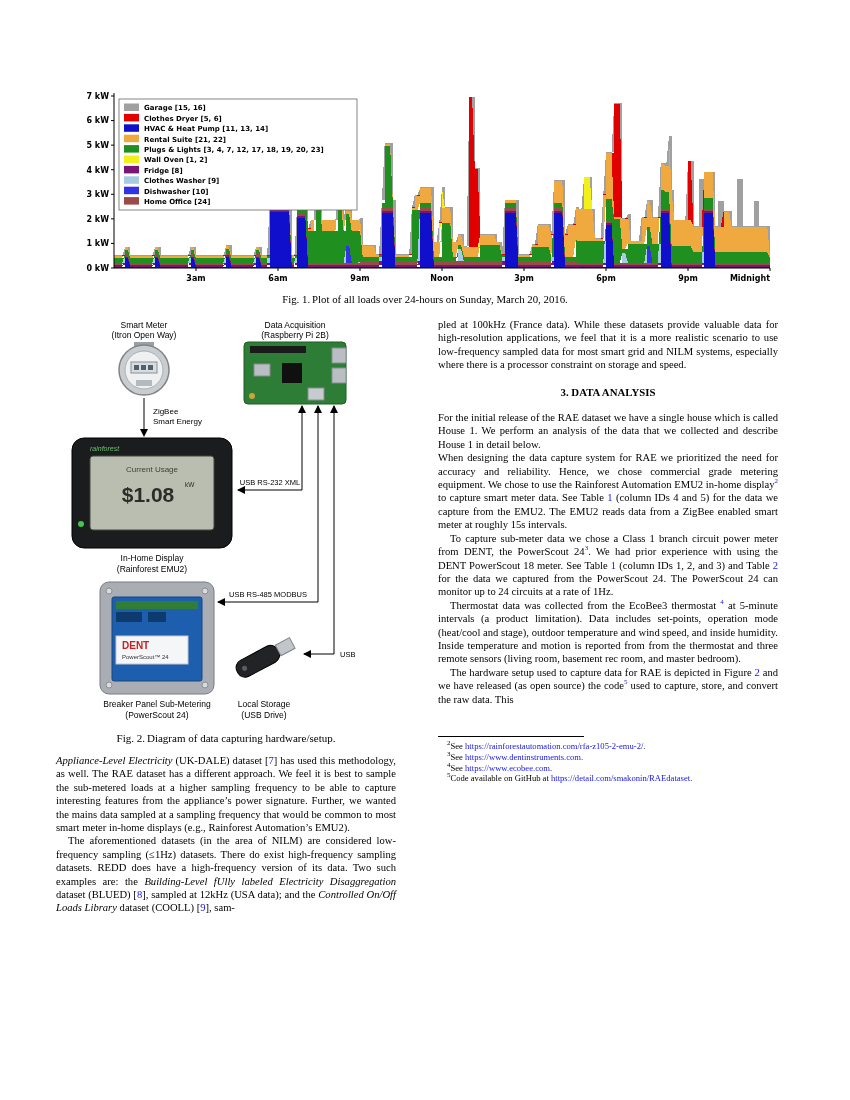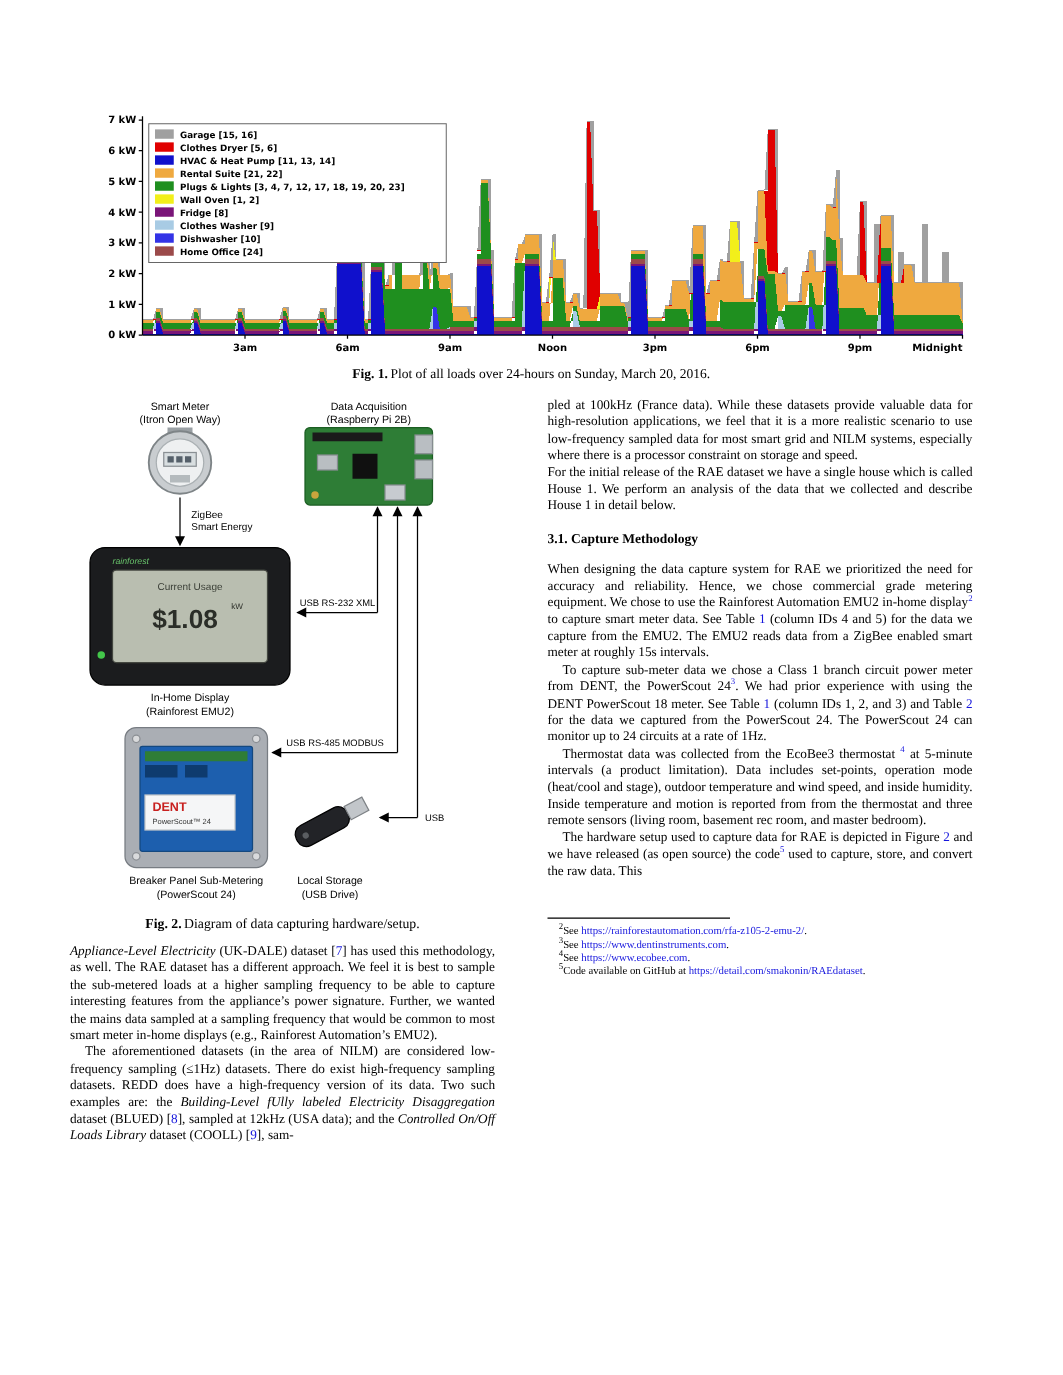--- a/index.html
+++ b/index.html
@@ -1,20 +1,20 @@
 <!DOCTYPE html>
 <html><head>
 <meta charset="utf-8">
 <style>
   html,body{margin:0;padding:0;background:#fff;}
   #page{position:relative;width:850px;height:1100px;background:#fff;color:#000;
         font-family:"Liberation Serif",serif;overflow:hidden;}
   #fig1{position:absolute;left:76px;top:90px;width:700px;height:200px;}
   #fig1cap{position:absolute;left:0;top:293px;width:850px;text-align:center;font-size:10.8px;}
-  .capb{font-weight:bold;margin-right:2px;}
+  .capb{font-weight:normal;margin-right:2px;}
   #leftcol{position:absolute;left:56px;top:318px;width:340px;}
   #rightcol{position:absolute;left:438px;top:318px;width:340px;}
   .coltext{font-size:10.6px;line-height:13.4px;}
   #fig2cap{text-align:center;font-size:11px;margin:8px 0 10px;}
   .p{margin:0;text-align:justify;}
   .p.indent{text-indent:12px;font-family:Liberation Serif, serif;}
   .h1{text-align:center;font-weight:bold;font-size:10.8px;margin:14px 0 12px;}
   .h2{font-weight:bold;font-size:10.8px;margin:13px 0 11px;}
   .it{font-style:italic;}
   .lnk{color:#1616dd;}
@@ -204,22 +204,22 @@
     <div id="fig2cap"><span class="capb">Fig. 2.</span><span>Diagram of data capturing hardware/setup.</span></div>
 
     <div id="leftText" class="coltext">
         <div class="p"><span class="it">Appliance-Level Electricity</span><span> (UK-DALE) dataset [</span><span class="lnk">7</span><span>] has used this methodology, as well. The RAE dataset has a different approach. We feel it is best to sample the sub-metered loads at a higher sampling frequency to be able to capture interesting features from the appliance’s power signature. Further, we wanted the mains data sampled at a sampling frequency that would be common to most smart meter in-home displays (e.g., Rainforest Automation’s EMU2).</span></div>
         <div class="p indent"><span>The aforementioned datasets (in the area of NILM) are considered low-frequency sampling (≤1Hz) datasets. There do exist high-frequency sampling datasets. REDD does have a high-frequency version of its data. Two such examples are: the </span><span class="it">Building-Level fUlly labeled Electricity Disaggregation</span><span> dataset (BLUED) [</span><span class="lnk">8</span><span>], sampled at 12kHz (USA data); and the </span><span class="it">Controlled On/Off Loads Library</span><span> dataset (COOLL) [</span><span class="lnk">9</span><span>], sam-</span></div>
       </div>
   </div>
 
   <div id="rightcol" class="coltext">
       <div class="p"><span>pled at 100kHz (France data). While these datasets provide valuable data for high-resolution applications, we feel that it is a more realistic scenario to use low-frequency sampled data for most smart grid and NILM systems, especially where there is a processor constraint on storage and speed.</span></div>
+      <div class="h1">3. DATA ANALYSIS</div>
       <div class="p"><span>For the initial release of the RAE dataset we have a single house which is called House 1. We perform an analysis of the data that we collected and describe House 1 in detail below.</span></div>
-      <div class="h2">3.1. Capture Methodology</div>
       <div class="p"><span>When designing the data capture system for RAE we prioritized the need for accuracy and reliability. Hence, we chose commercial grade metering equipment. We chose to use the Rainforest Automation EMU2 in-home display</span><sup class="lnk">2</sup><span> to capture smart meter data. See Table </span><span class="lnk">1</span><span> (column IDs 4 and 5) for the data we capture from the EMU2. The EMU2 reads data from a ZigBee enabled smart meter at roughly 15s intervals.</span></div>
       <div class="p indent"><span>To capture sub-meter data we chose a Class 1 branch circuit power meter from DENT, the PowerScout 24</span><sup class="lnk">3</sup><span>. We had prior experience with using the DENT PowerScout 18 meter. See Table </span><span class="lnk">1</span><span> (column IDs 1, 2, and 3) and Table </span><span class="lnk">2</span><span> for the data we captured from the PowerScout 24. The PowerScout 24 can monitor up to 24 circuits at a rate of 1Hz.</span></div>
       <div class="p indent"><span>Thermostat data was collected from the EcoBee3 thermostat </span><sup class="lnk">4</sup><span> at 5-minute intervals (a product limitation). Data includes set-points, operation mode (heat/cool and stage), outdoor temperature and wind speed, and inside humidity. Inside temperature and motion is reported from from the thermostat and three remote sensors (living room, basement rec room, and master bedroom).</span></div>
       <div class="p indent"><span>The hardware setup used to capture data for RAE is depicted in Figure </span><span class="lnk">2</span><span> and we have released (as open source) the code</span><sup class="lnk">5</sup><span> used to capture, store, and convert the raw data. This</span></div>
       <div class="fnwrap">
         <div class="fnrule"></div>
         <div class="fn"><sup>2</sup><span>See </span><span class="lnk">https://rainforestautomation.com/rfa-z105-2-emu-2/</span><span>.</span></div>
         <div class="fn"><sup>3</sup><span>See </span><span class="lnk">https://www.dentinstruments.com</span><span>.</span></div>
         <div class="fn"><sup>4</sup><span>See </span><span class="lnk">https://www.ecobee.com</span><span>.</span></div>
         <div class="fn"><sup>5</sup><span>Code available on GitHub at </span><span class="lnk">https://detail.com/smakonin/RAEdataset</span><span>.</span></div>

